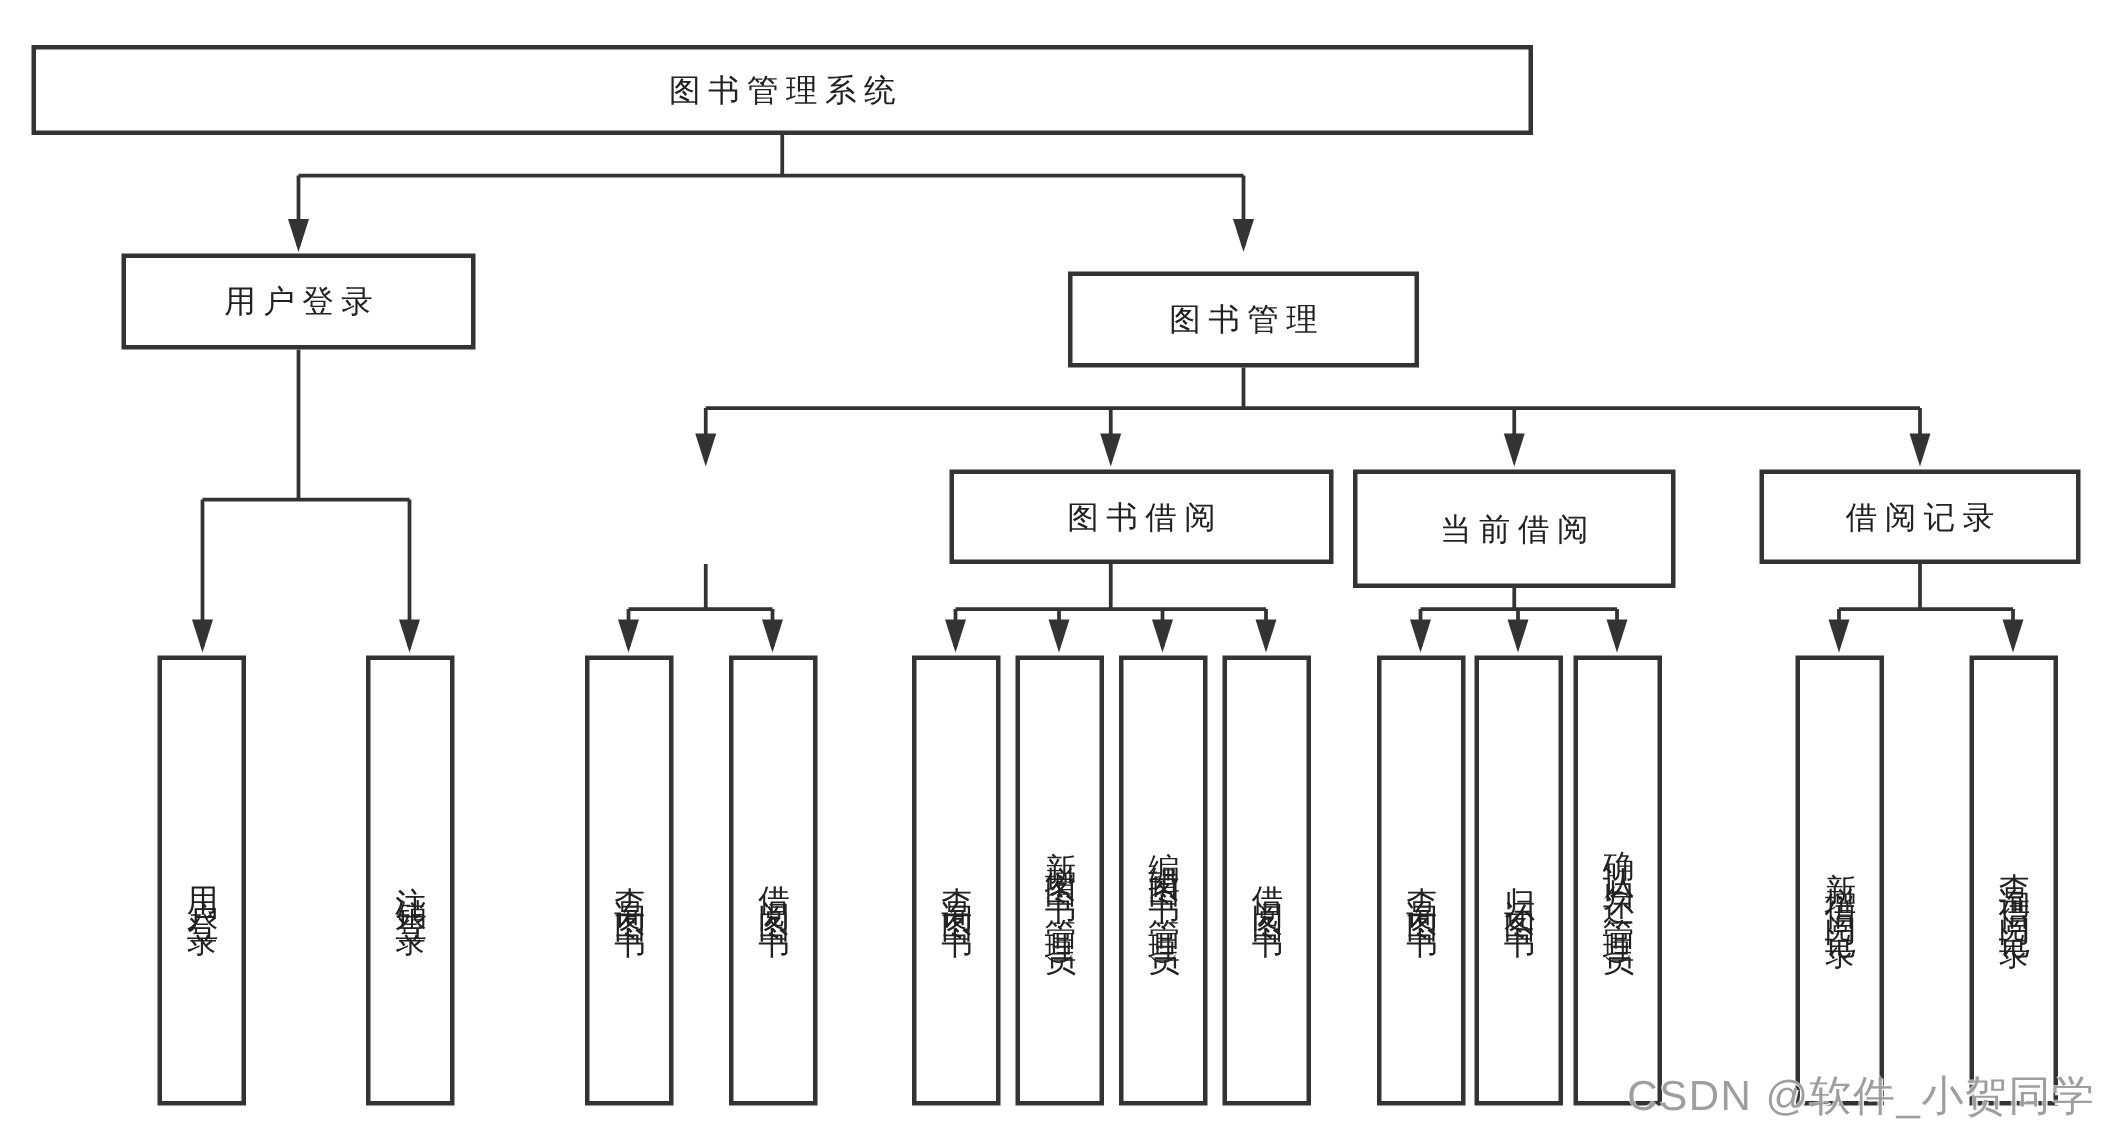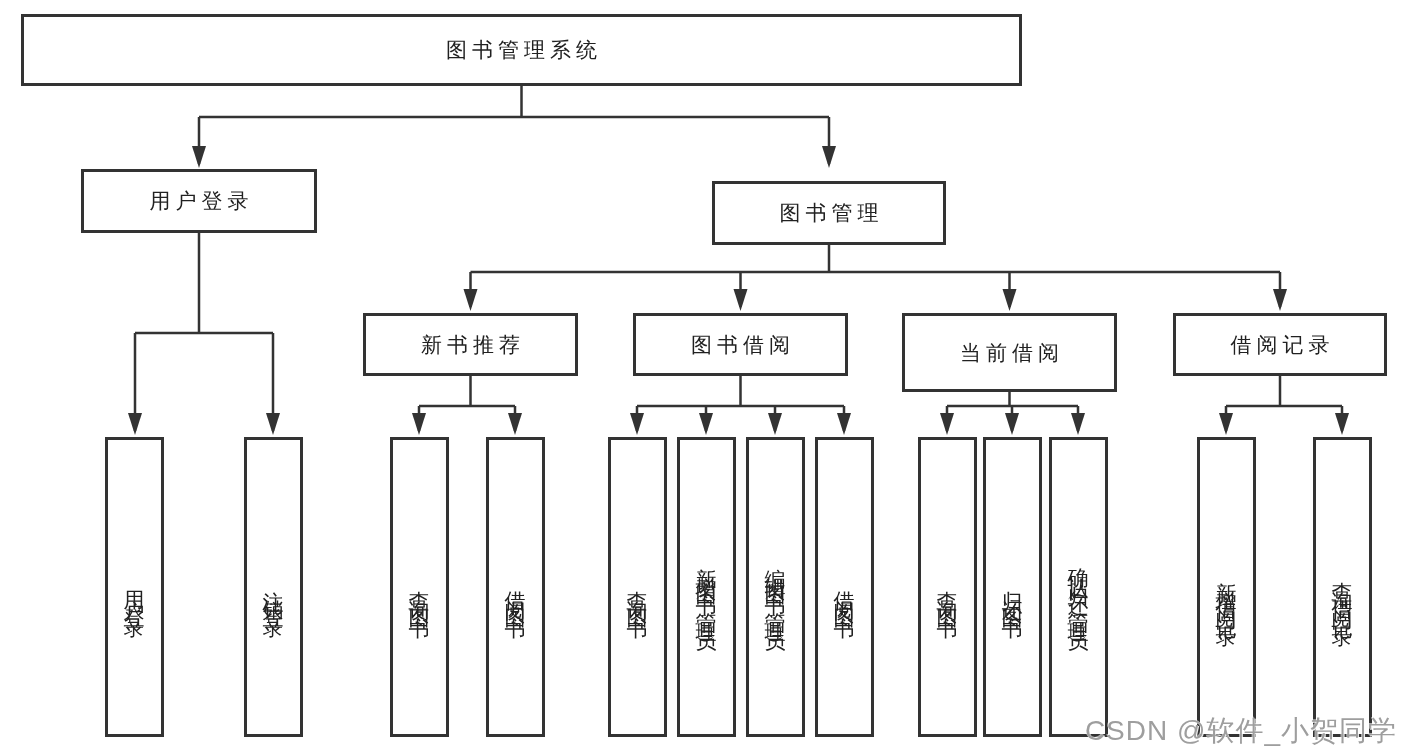--- a/index.html
+++ b/index.html
@@ -117,35 +117,32 @@
       <polygon class="head" points="1071,413 1085,413 1078,435"></polygon>
     </g>
 
     <g>
       <path class="wire" d="M1280 376 V406 M1226 406 H1342 M1226 406 V431 M1342 406 V431"></path>
       <polygon class="head" points="1219,413 1233,413 1226,435"></polygon>
       <polygon class="head" points="1335,413 1349,413 1342,435"></polygon>
     </g>
   </svg>
 
-  <div class="hbox" style="left:21px;top:14px;width:1001px;height:72px">
+  <div class="hbox" style="left:21px;top:30px;width:1001px;height:60px">
     <span class="lbl">图书管理系统</span>
   </div>
 
   <div class="hbox" style="left:81px;top:169px;width:236px;height:64px">
     <span class="lbl">用户登录</span>
   </div>
   <div class="hbox" style="left:712px;top:181px;width:234px;height:64px">
     <span class="lbl">图书管理</span>
   </div>
 
-  <div class="hbox" style="left:363px;top:313px;width:215px;height:63px">
-    <span class="lbl">新书推荐</span>
-  </div>
-  <div class="hbox" style="left:633px;top:313px;width:215px;height:63px">
+  <div class="hbox" style="left:633px;top:313px;width:256px;height:63px">
     <span class="lbl">图书借阅</span>
   </div>
   <div class="hbox" style="left:902px;top:313px;width:215px;height:79px">
     <span class="lbl">当前借阅</span>
   </div>
   <div class="hbox" style="left:1173px;top:313px;width:214px;height:63px">
     <span class="lbl">借阅记录</span>
   </div>
 
   <div class="vbox" style="left:105px;top:437px;width:59px;height:300px">

